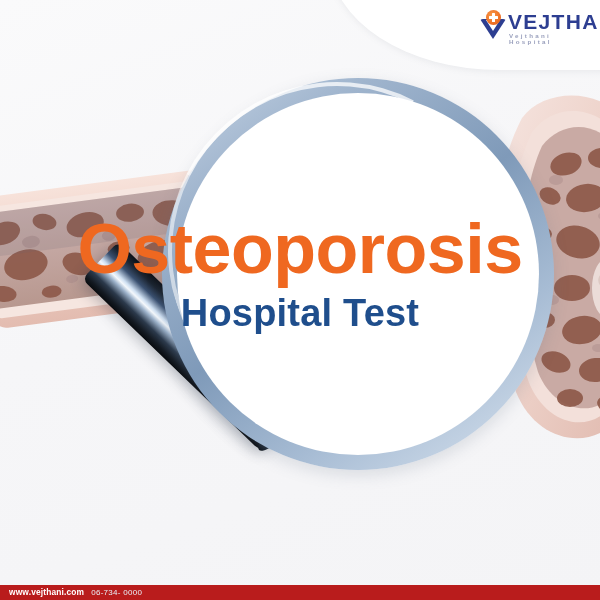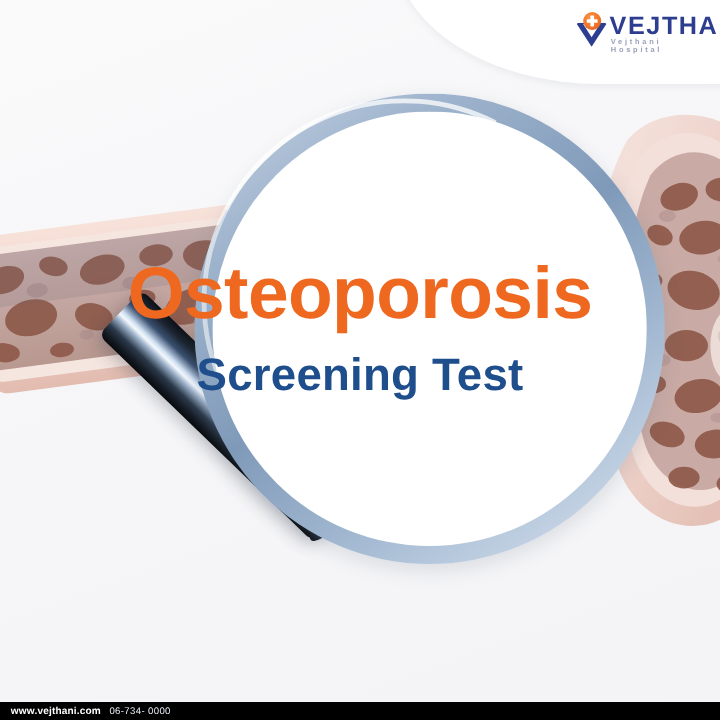--- a/index.html
+++ b/index.html
@@ -212,21 +212,21 @@
     background: linear-gradient(180deg,#1a232e 0%, #5b738f 45%, #cfdded 52%, #38485c 70%, #0d1218 100%);
   }
 
   
   .headline {
     position: absolute;
     left: 0;
     top: 214px;
     width: 600px;
     text-align: center;
-    font-size: 61px;
+    font-size: 70px;
     font-weight: bold;
     letter-spacing: -0.5px;
     color: #ef6820;
     line-height: 1;
   }
   .subhead {
     position: absolute;
     left: 0;
     top: 294px;
     width: 600px;
@@ -238,21 +238,21 @@
     line-height: 1;
   }
 
   
   .footer {
     position: absolute;
     left: 0;
     bottom: 0;
     width: 600px;
     height: 15px;
-    background: #000000;
+    background: #b91c1c;
     display: flex;
     align-items: center;
     gap: 7px;
     padding-left: 9px;
     box-sizing: border-box;
   }
   .footer-site {
     font-size: 8.4px;
     font-weight: bold;
     color: #ffffff;
@@ -380,21 +380,21 @@
     <div class="mag-handle">
       <div class="mag-handle-cap"></div>
     </div>
     <div class="mag-neck"></div>
     <div class="mag-lens"></div>
     <div class="mag-ring"></div>
     <div class="mag-ring-gloss"></div>
   </div>
 
   <div class="headline">Osteoporosis</div>
-  <div class="subhead">Screening Test</div>
+  <div class="subhead">Hospital Test</div>
 
   <div class="top-banner"></div>
   <div class="logo-wrap">
     <div class="logo-mark">
       <div class="logo-v"></div>
       <div class="logo-v-inner"></div>
       <div class="logo-badge"></div>
     </div>
     <div class="logo-word">VEJTHANI</div>
     <div class="logo-sub">Vejthani Hospital</div>

